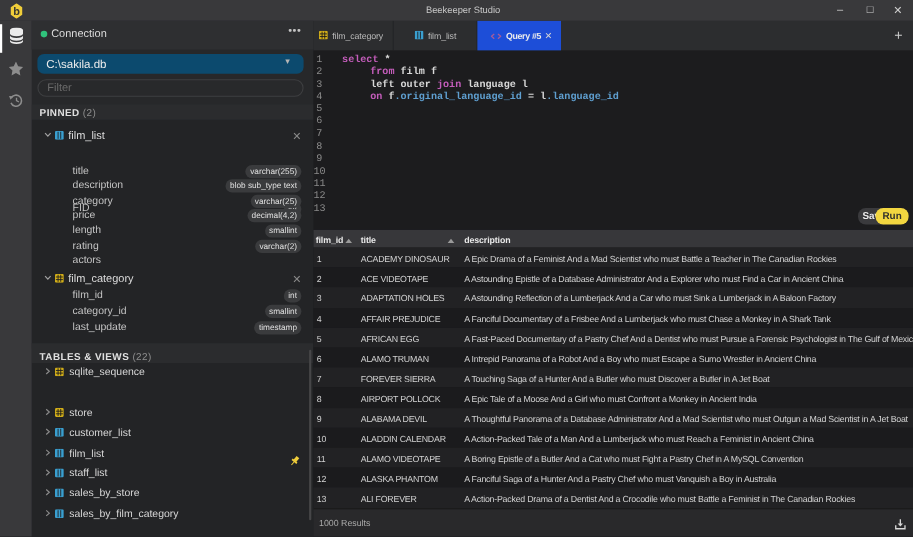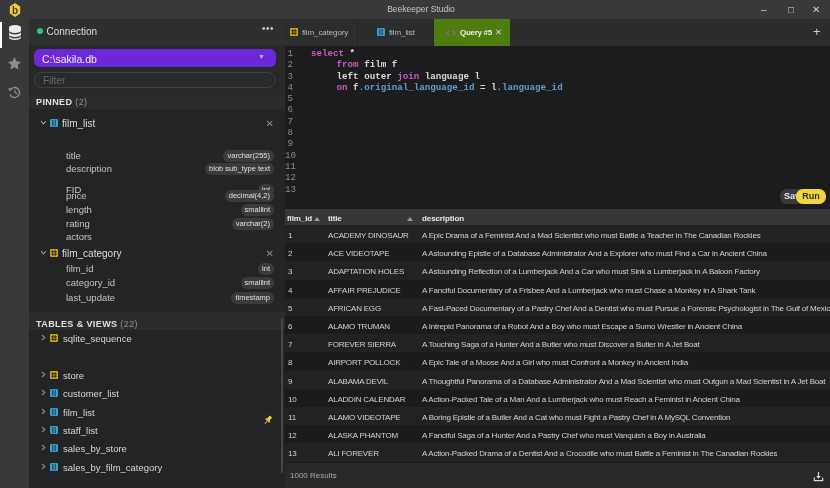--- a/index.html
+++ b/index.html
@@ -14,21 +14,21 @@
   .winbtn { top:4px; color:#cfcfcf; font-size:10px; }
   #strip { left:0; top:19px; width:29px; height:469px; background:#39393b; }
   #indic { left:0; top:22px; width:2px; height:26px; background:#fff; }
 
   
   #sidebar { left:29px; top:19px; width:256px; height:469px; background:#27282a; }
   #connhdr { left:0; top:0; width:256px; height:26px; background:#2e2f31; }
   #conndot { left:8px; top:9px; width:6px; height:6px; border-radius:50%; background:#30c27b; }
   #conntext { left:17.5px; top:7px; font-size:10px; color:#dcdcdc; }
   #conndots { right:11px; top:4px; font-size:10px; color:#c5c5c5; letter-spacing:0.5px; }
-  #selectbox { left:5px; top:30px; width:242px; height:18px; background:#6d28d9; border-radius:6px; }
+  #selectbox { left:5px; top:30px; width:242px; height:18px; background:#0c4a6e; border-radius:6px; }
   #selectbox .txt { left:8px; top:3.5px; font-size:10.5px; color:#ececec; }
   #selectbox .caret { right:11px; top:4px; font-size:7px; color:#b5b5b5; }
   #filterbox { left:5px; top:53px; width:242px; height:16px; background:#28292b; border:1px solid #3e3f41; border-radius:8px; }
   #filterbox .txt { left:8px; top:2px; font-size:10px; color:#6b6b6b; }
 
   .sechdr { left:0; width:256px; height:14px; background:#2b2c2e; }
   .sechdr .t { position:absolute; left:7px; top:2px; font-size:9px; font-weight:bold; color:#e0e0e0; letter-spacing:0.4px; }
   .sechdr .t span { font-weight:normal; color:#8f8f8f; }
 
   .pinarea { left:0; width:256px; background:#232426; }
@@ -46,21 +46,21 @@
   .trow .name { position:absolute; left:34px; top:4px; font-size:9.5px; color:#d8d8d8; }
   #sidescroll { left:252px; top:299px; width:2px; height:155px; background:#464648; border-radius:2px; }
 
   .tblicon { position:absolute; width:8px; height:8px; }
   .tblicon svg { display:block; }
 
   
   #tabbar { left:285px; top:19px; width:545px; height:27px; background:#2c2d2f; }
   .tab { position:absolute; top:19px; height:27px; border-right:1px solid #242527; }
   .tab .lbl { position:absolute; top:8.5px; font-size:8px; letter-spacing:-0.1px; color:#b9b9b9; white-space:nowrap; }
-  #tab3 { background:#4d7c0f; border-right:none; }
+  #tab3 { background:#1d4ed8; border-right:none; }
   #tab3 .lbl { color:#ececec; font-weight:bold; }
   #plusbtn { left:530px; top:6px; font-size:12px; color:#cccccc; }
 
   
   #editor { left:285px; top:46px; width:545px; height:163px; background:#1c1c1e; }
   .cm { font-family:"Liberation Mono", monospace; font-size:9.2px; line-height:11.3px; white-space:pre; }
   #gutter { left:0; top:2px; width:8px; text-align:right; color:#8a8a8a; }
   #code { left:26px; top:2px; color:#d8d8d8; font-weight:bold; }
   .kw { color:#c45dbb; }
   .cy { color:#5f9fd0; }
@@ -159,20 +159,24 @@
           <span class="cn">FID</span>
           <span class="badge">int</span>
         </div>
         <div class="col" style="top:39.6px;">
           <span class="cn">title</span>
           <span class="badge">varchar(255)</span>
         </div>
         <div class="col" style="top:53.2px;">
           <span class="cn">description</span>
           <span class="badge">blob sub_type text</span>
+        </div>
+        <div class="col" style="top:66.8px;">
+          <span class="cn">category</span>
+          <span class="badge">varchar(25)</span>
         </div>
         <div class="col" style="top:80.39999999999999px;">
           <span class="cn">price</span>
           <span class="badge">decimal(4,2)</span>
         </div>
         <div class="col" style="top:93.99999999999999px;">
           <span class="cn">length</span>
           <span class="badge">smallint</span>
         </div>
         <div class="col" style="top:107.59999999999998px;">

